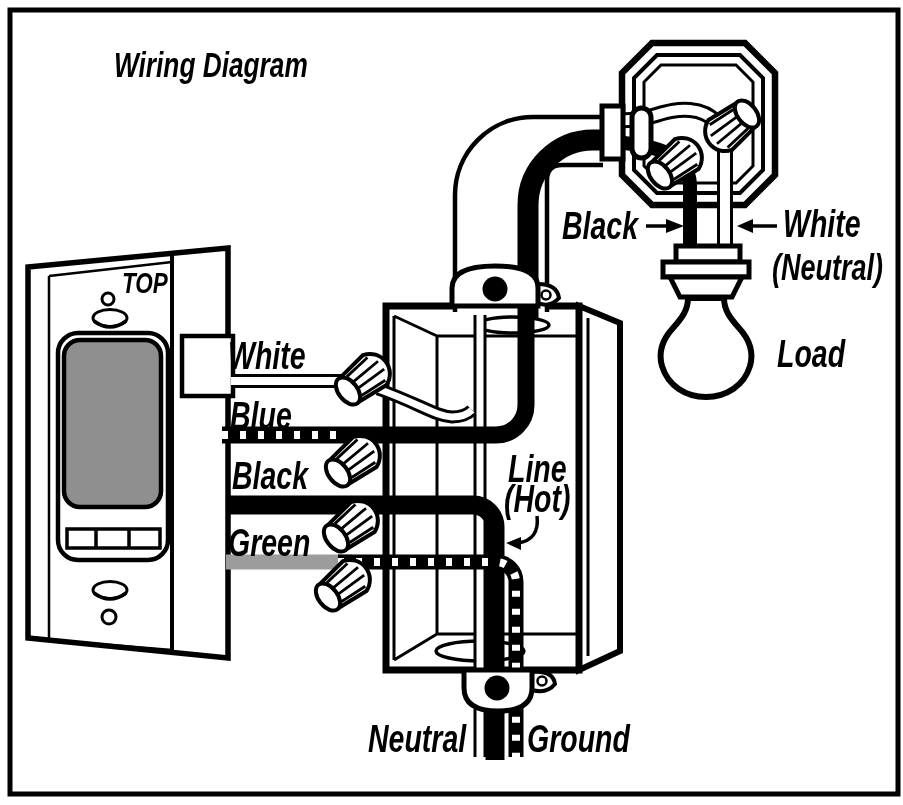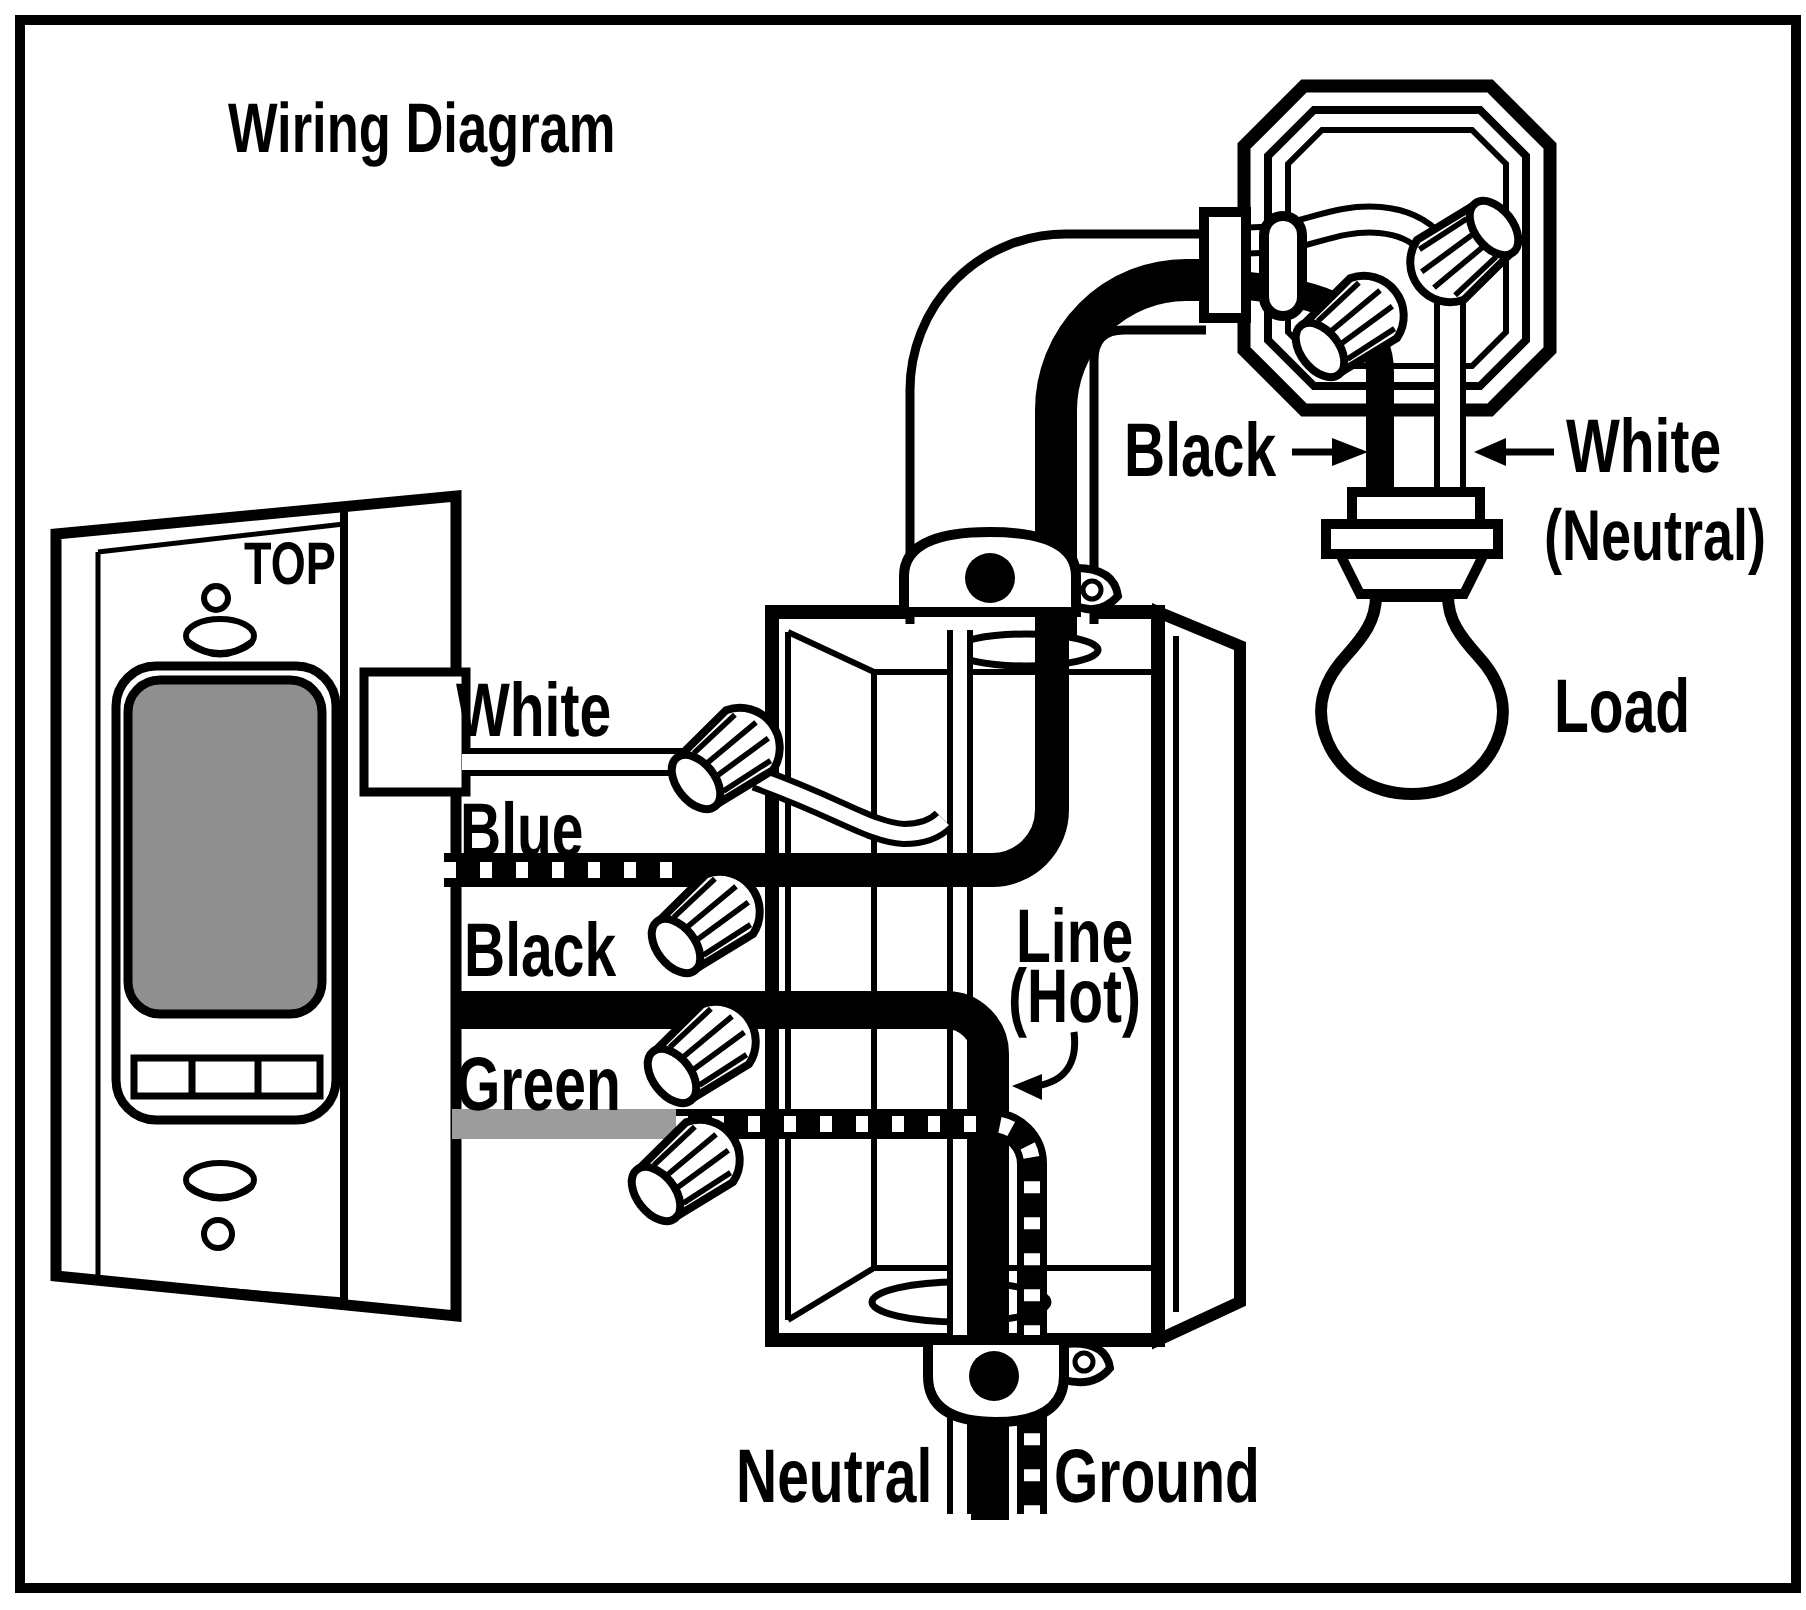--- a/index.html
+++ b/index.html
@@ -1,18 +1,18 @@
 <!DOCTYPE html>
 <html><head>
 <meta charset="utf-8">
 <style>
   html,body { margin:0; padding:0; background:#ffffff; }
   #canvas {
     position:relative; width:903px; height:805px; background:#ffffff;
-    font-family:"Liberation Sans", sans-serif; overflow:hidden;
+    font-family:"Liberation Sans", sans-serif; overflow:hidden;font-style:italic;
   }
   #art { position:absolute; left:0; top:0; width:903px; height:805px; }
   .lbl {
     position:absolute; font-weight:bold; color:#000; line-height:1;
     white-space:nowrap; transform:scaleX(0.75); transform-origin:0 0;
     font-family:"Liberation Sans", sans-serif;
   }
   .fs38 { font-size:38px; }
   .fs36 { font-size:36px; }
   .fs35 { font-size:35px; }

